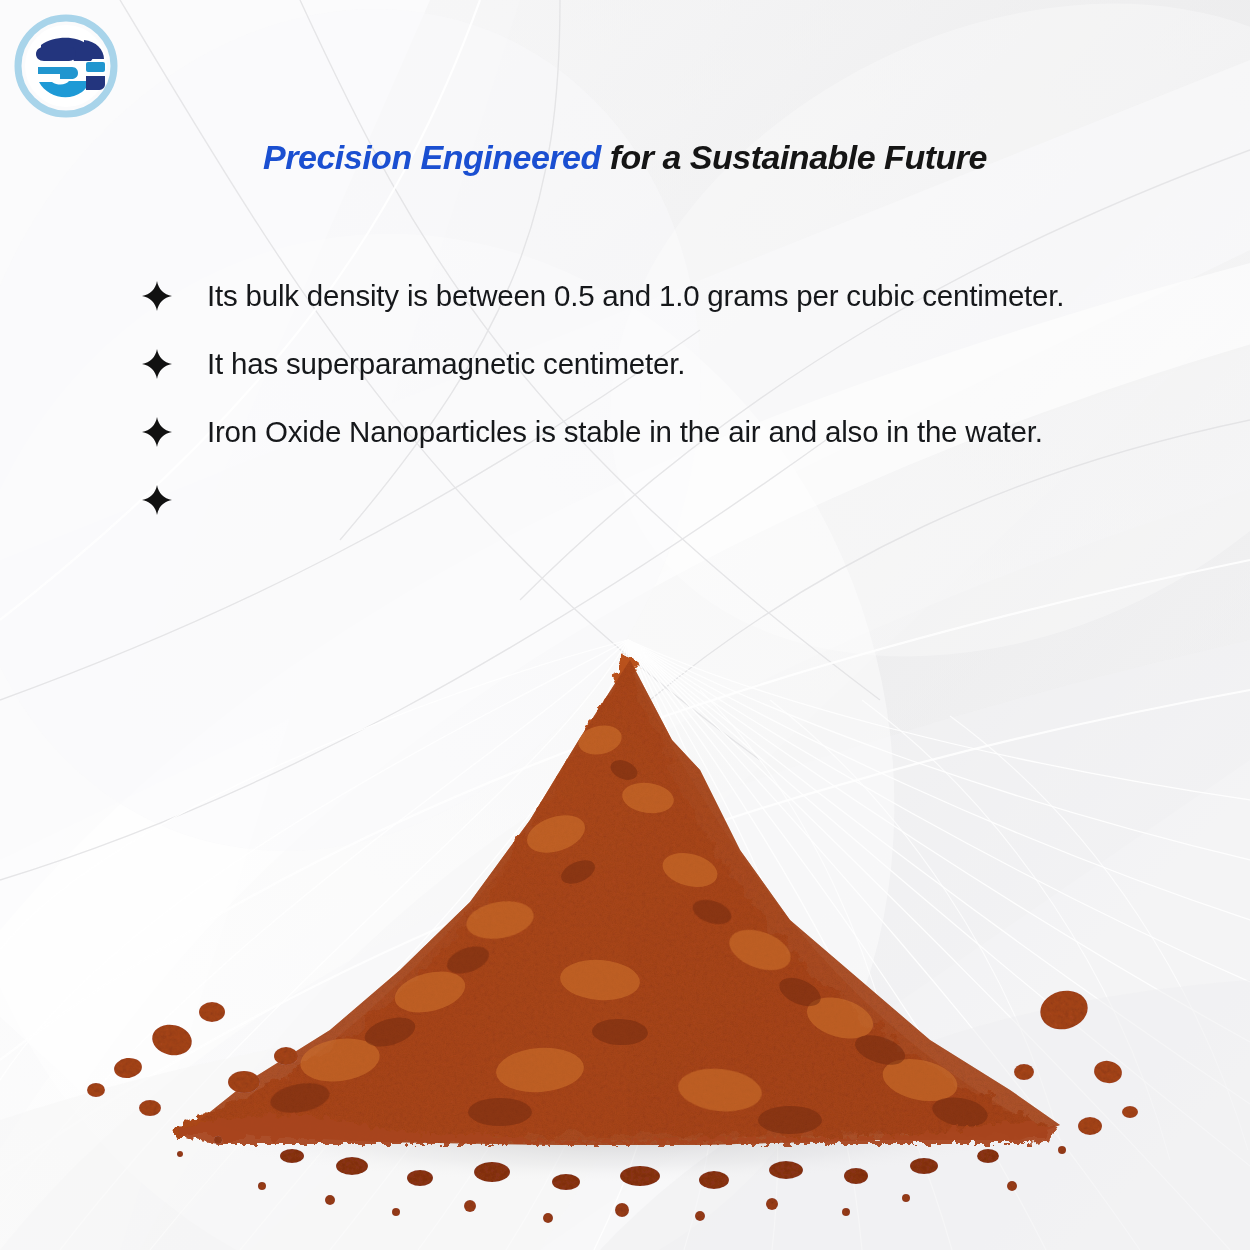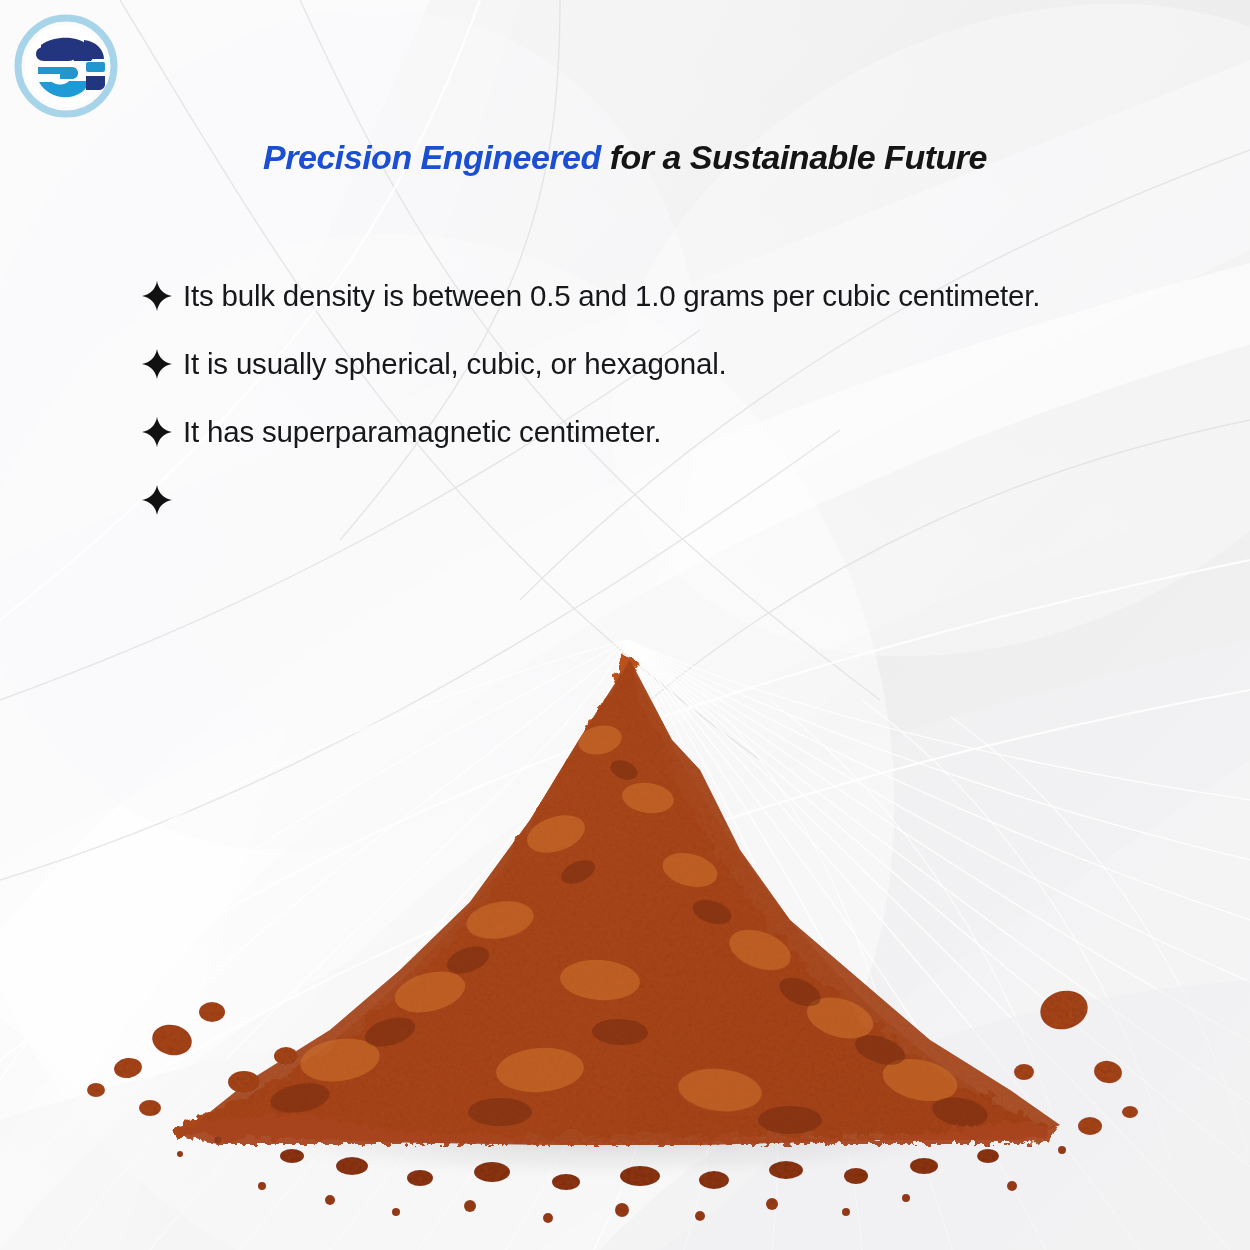--- a/index.html
+++ b/index.html
@@ -59,20 +59,21 @@
     margin-right:9px;
     display:block;
   }
   .bullet-mark svg{display:block;width:34px;height:34px;}
   .bullet-text{
     font-size:29.5px;
     color:#16181b;
     line-height:1.1;
     letter-spacing:-0.2px;
     white-space:nowrap;
+    margin-left:24px;
   }
 
   
   .pile-wrap{
     position:absolute;
     left:0;top:620px;
     width:1250px;height:630px;
     pointer-events:none;
   }
   .pile-wrap svg{display:block;width:1250px;height:630px;}
@@ -200,40 +201,40 @@
     <div class="bullet-row">
       <span class="bullet-mark">
         <svg viewBox="0 0 34 34" aria-hidden="true">
           <path d="M17,2 C18.4,10.2 23.8,15.6 32,17 C23.8,18.4 18.4,23.8 17,32
                    C15.6,23.8 10.2,18.4 2,17 C10.2,15.6 15.6,10.2 17,2 Z" fill="#111111"></path>
         </svg>
       </span>
       <span class="bullet-text">Its bulk density is between 0.5 and 1.0 grams per cubic centimeter.</span>
     </div>
 
-    <div class="bullet-row">
-      <span class="bullet-mark">
-        <svg viewBox="0 0 34 34" aria-hidden="true">
-          <path d="M17,2 C18.4,10.2 23.8,15.6 32,17 C23.8,18.4 18.4,23.8 17,32
-                   C15.6,23.8 10.2,18.4 2,17 C10.2,15.6 15.6,10.2 17,2 Z" fill="#111111"></path>
-        </svg>
-      </span>
-      <span class="bullet-text">It is usually spherical, cubic, or hexagonal.</span>
-    </div>
 
     <div class="bullet-row">
       <span class="bullet-mark">
         <svg viewBox="0 0 34 34" aria-hidden="true">
           <path d="M17,2 C18.4,10.2 23.8,15.6 32,17 C23.8,18.4 18.4,23.8 17,32
                    C15.6,23.8 10.2,18.4 2,17 C10.2,15.6 15.6,10.2 17,2 Z" fill="#111111"></path>
         </svg>
       </span>
       <span class="bullet-text">It has superparamagnetic centimeter.</span>
     </div>
 
+    <div class="bullet-row">
+      <span class="bullet-mark">
+        <svg viewBox="0 0 34 34" aria-hidden="true">
+          <path d="M17,2 C18.4,10.2 23.8,15.6 32,17 C23.8,18.4 18.4,23.8 17,32
+                   C15.6,23.8 10.2,18.4 2,17 C10.2,15.6 15.6,10.2 17,2 Z" fill="#111111"></path>
+        </svg>
+      </span>
+      <span class="bullet-text">Iron Oxide Nanoparticles is stable in the air and also in the water.</span>
+    </div>
 
     <div class="bullet-row">
       <span class="bullet-mark">
         <svg viewBox="0 0 34 34" aria-hidden="true">
           <path d="M17,2 C18.4,10.2 23.8,15.6 32,17 C23.8,18.4 18.4,23.8 17,32
                    C15.6,23.8 10.2,18.4 2,17 C10.2,15.6 15.6,10.2 17,2 Z" fill="#111111"></path>
         </svg>
       </span>
     </div>
 

